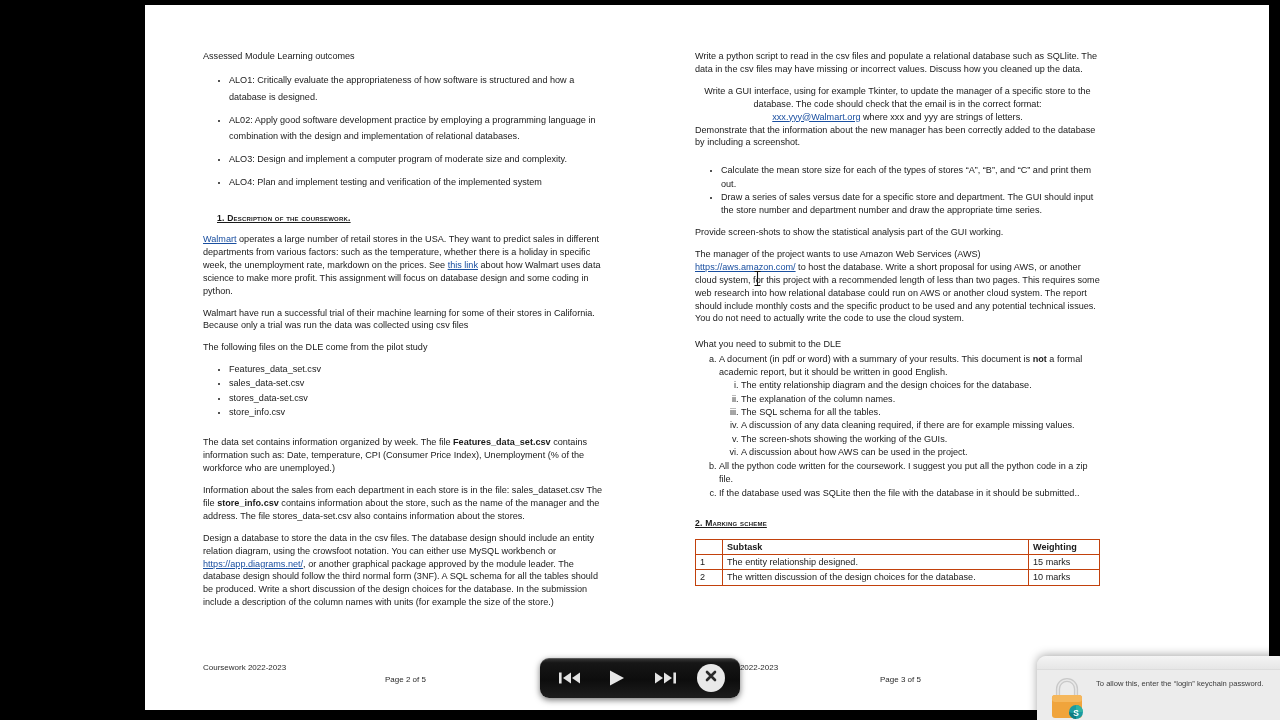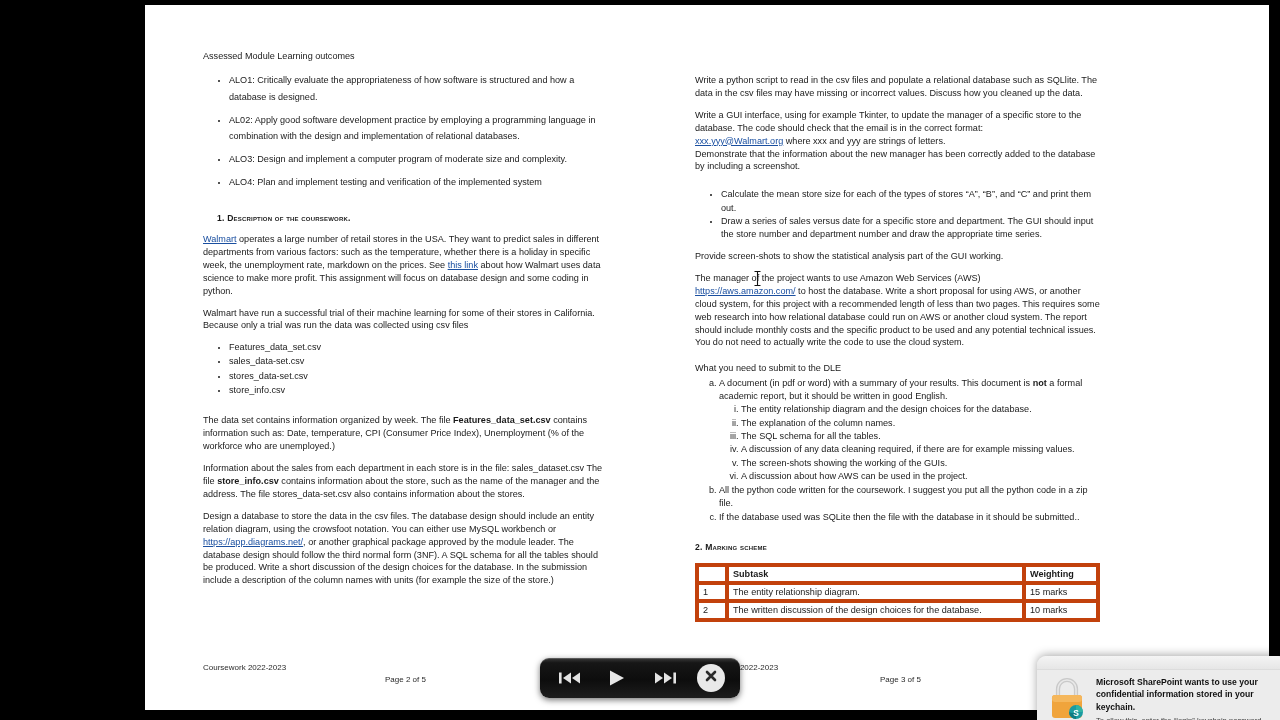--- a/index.html
+++ b/index.html
@@ -36,30 +36,31 @@
     position: absolute;
     top: 45px;
     width: 405px;
     font-family: "Liberation Sans", sans-serif;
     font-size: 9.1px;
     line-height: 1.42;
     color: #1a1a1a;
     text-align: left;
   }
   #col-left  { left: 58px; }
-  #col-right { left: 550px; margin-top: 24px; }
+  #col-right { left: 550px; }
 
   p.para {
     margin: 0 0 9px 0;
   }
   p.tight {
     margin: 0 0 2px 0;
   }
   p.nospace {
     margin: 0;
+    text-align: center;
   }
 
   
   ul.bullets {
     margin: 0 0 9px 0;
     padding-left: 26px;
     list-style-type: disc;
   }
   ul.bullets.loose > li {
     margin-bottom: 6px;
@@ -90,38 +91,39 @@
   }
   ol.roman > li { margin-bottom: 0.5px; line-height: 1.42; }
 
   
   .section-head {
     font-weight: bold;
     font-size: 8.6px;
     font-variant: small-caps;
     letter-spacing: 0.2px;
     margin: 0 0 9px 0;
+    text-decoration: underline;
   }
   .section-head.indented { padding-left: 28px; text-indent: -14px; }
 
   a.doclink {
     color: #1a4fa0;
   }
 
   b, strong { font-weight: bold; }
 
   
   table.marking {
     border-collapse: collapse;
     width: 405px;
     margin-top: 10px;
     font-size: 9.1px;
   }
   table.marking td, table.marking th {
-    border: 4px solid #c2410c;
+    border: 1px solid #c2410c;
     padding: 1px 4px;
     text-align: left;
     font-weight: normal;
     line-height: 1.35;
     color: #1a1a1a;
   }
   table.marking thead th { font-weight: bold; }
   table.marking .c-num { width: 18px; }
   table.marking .c-wt  { width: 62px; }
 
@@ -245,20 +247,21 @@
       </ul>
 
       <div style="height:12px"></div>
 
       <p class="section-head indented">1.  Description of the coursework.</p>
 
       <p class="para"><a class="doclink" href="#">Walmart</a><span> operates a large number of retail stores in the USA.  They want to predict sales in different departments from various factors: such as the temperature, whether there is a holiday in specific week, the unemployment rate, markdown on the prices. See </span><a class="doclink" href="#">this link</a><span> about how Walmart uses data science to make more profit. This assignment will focus on database design and some coding in python.</span></p>
 
       <p class="para">Walmart have run a successful trial of their machine learning for some of their stores in California. Because only a trial was run the data was collected using csv files</p>
 
+      <p class="para">The following files on the DLE come from the pilot study</p>
 
       <ul class="bullets files">
         <li>Features_data_set.csv</li>
         <li>sales_data-set.csv</li>
         <li>stores_data-set.csv</li>
         <li>store_info.csv</li>
       </ul>
 
       <div style="height:8px"></div>
 
@@ -318,21 +321,21 @@
         <thead>
           <tr>
             <th class="c-num"></th>
             <th>Subtask</th>
             <th class="c-wt">Weighting</th>
           </tr>
         </thead>
         <tbody>
           <tr>
             <td class="c-num">1</td>
-            <td>The entity relationship diagram.</td>
+            <td>The entity relationship designed.</td>
             <td class="c-wt">15 marks</td>
           </tr>
           <tr>
             <td class="c-num">2</td>
             <td>The written discussion of the design choices for the database.</td>
             <td class="c-wt">10 marks</td>
           </tr>
         </tbody>
       </table>
     </div>
@@ -398,19 +401,18 @@
           <rect x="5" y="19" width="30" height="7" rx="3.2" fill="#f5b75c"></rect>
 
           <circle cx="29" cy="37" r="8" fill="#ffffff" opacity="0.0"></circle>
           <path d="M22 36 a7 7 0 0 1 14 0 a7 7 0 0 1 -14 0 Z" fill="#1a9ba1"></path>
           <path d="M29 29 a7 7 0 0 1 7 7 h-7 Z" fill="#2fb3a4"></path>
           <path d="M29 36 a7 7 0 0 1 -7 0 a7 7 0 0 0 7 7 Z" fill="#0d7c84"></path>
           <text x="26.2" y="39.6" font-family="Liberation Sans, sans-serif" font-size="8.5" font-weight="bold" fill="#ffffff">S</text>
         </svg>
       </div>
       <div style="flex:1; min-width:0;">
-        <div id="sp-text">Microsoft SharePoint wants to use your confidential information stored in your keychain.</div>
         <div id="sp-subtext">To allow this, enter the “login” keychain password.</div>
       </div>
     </div>
   </div>
 
 </div>
 
 </body></html>

